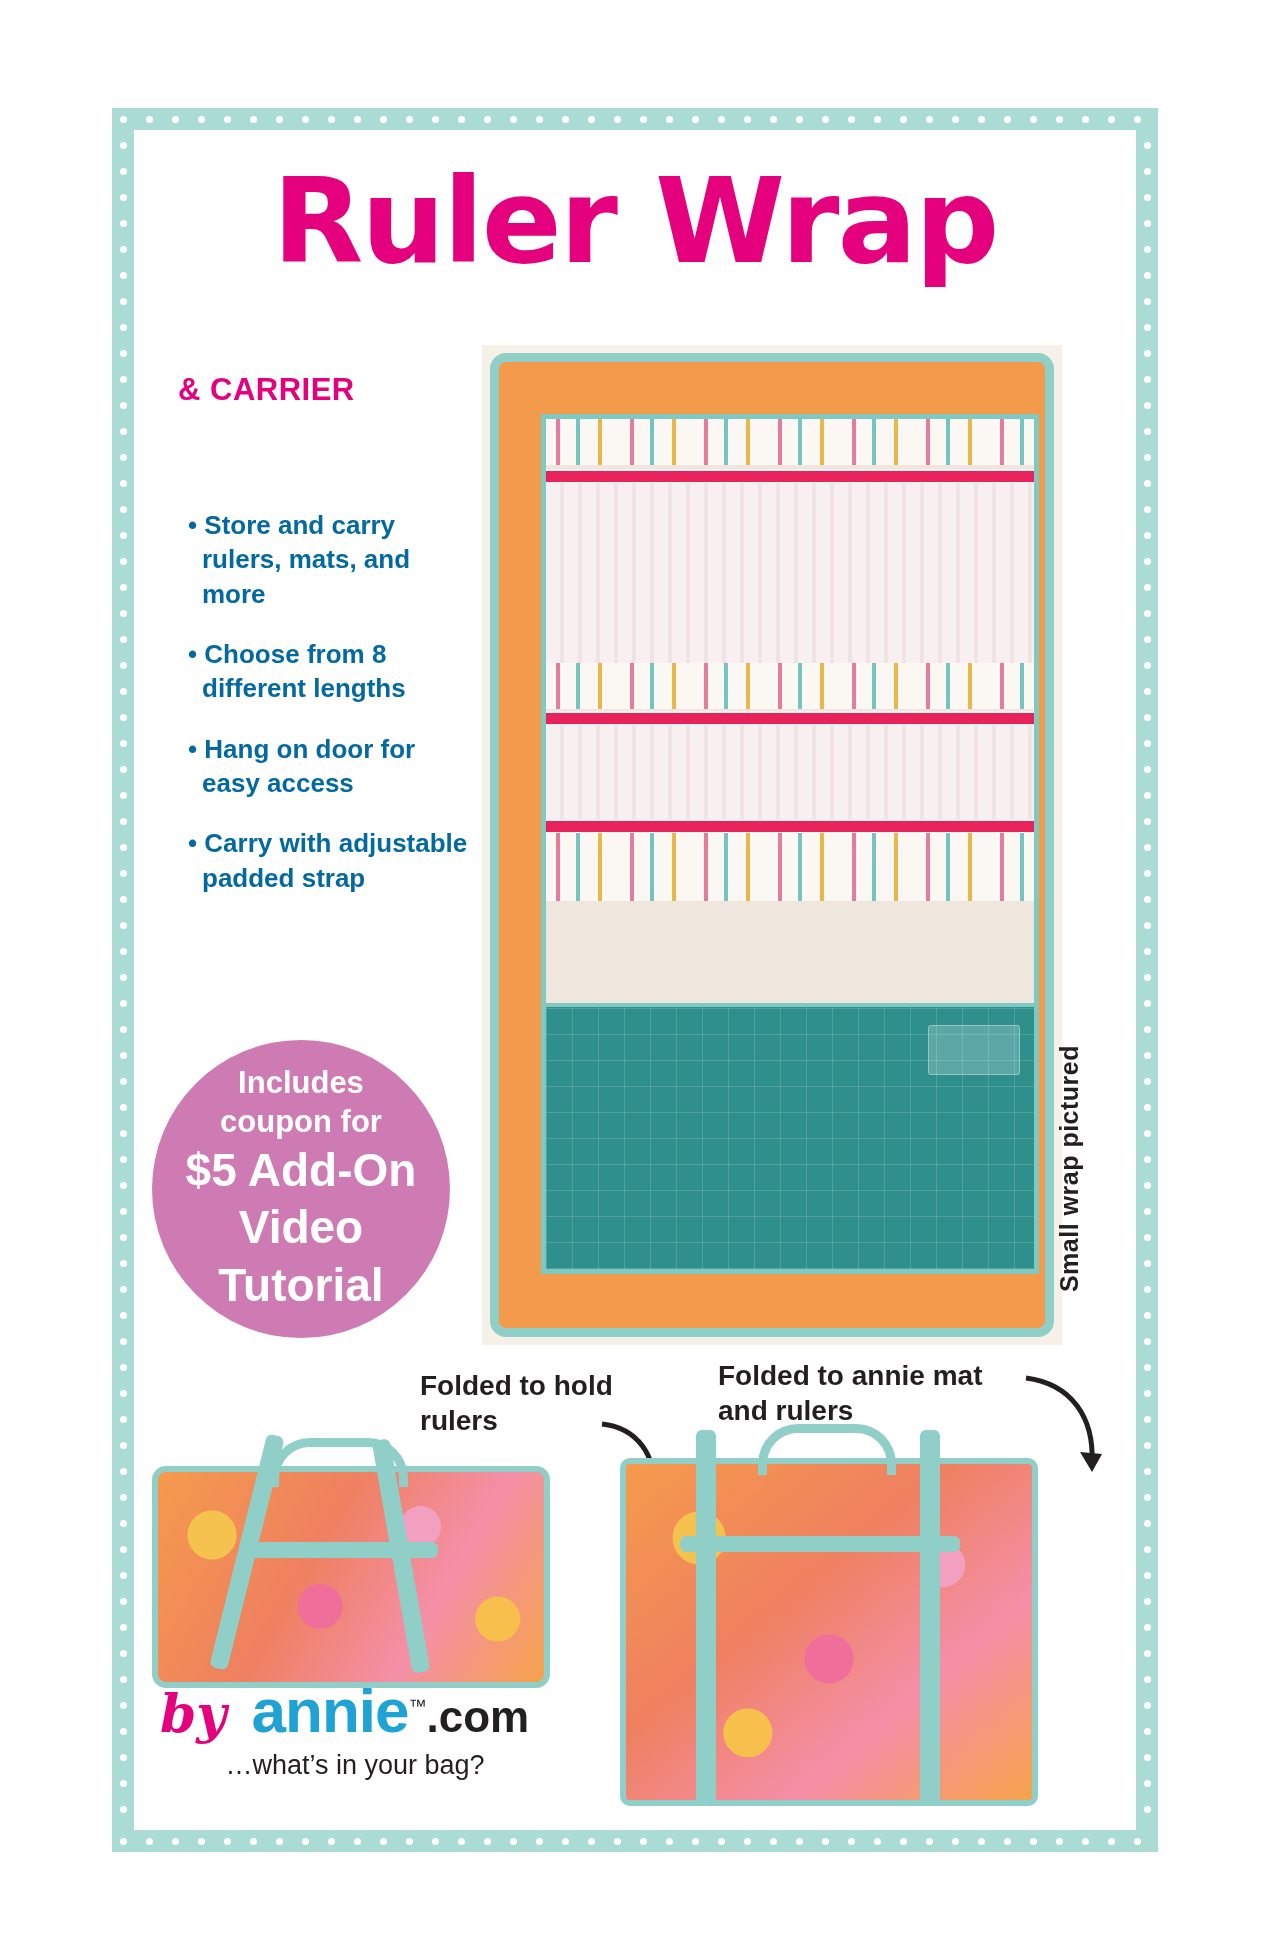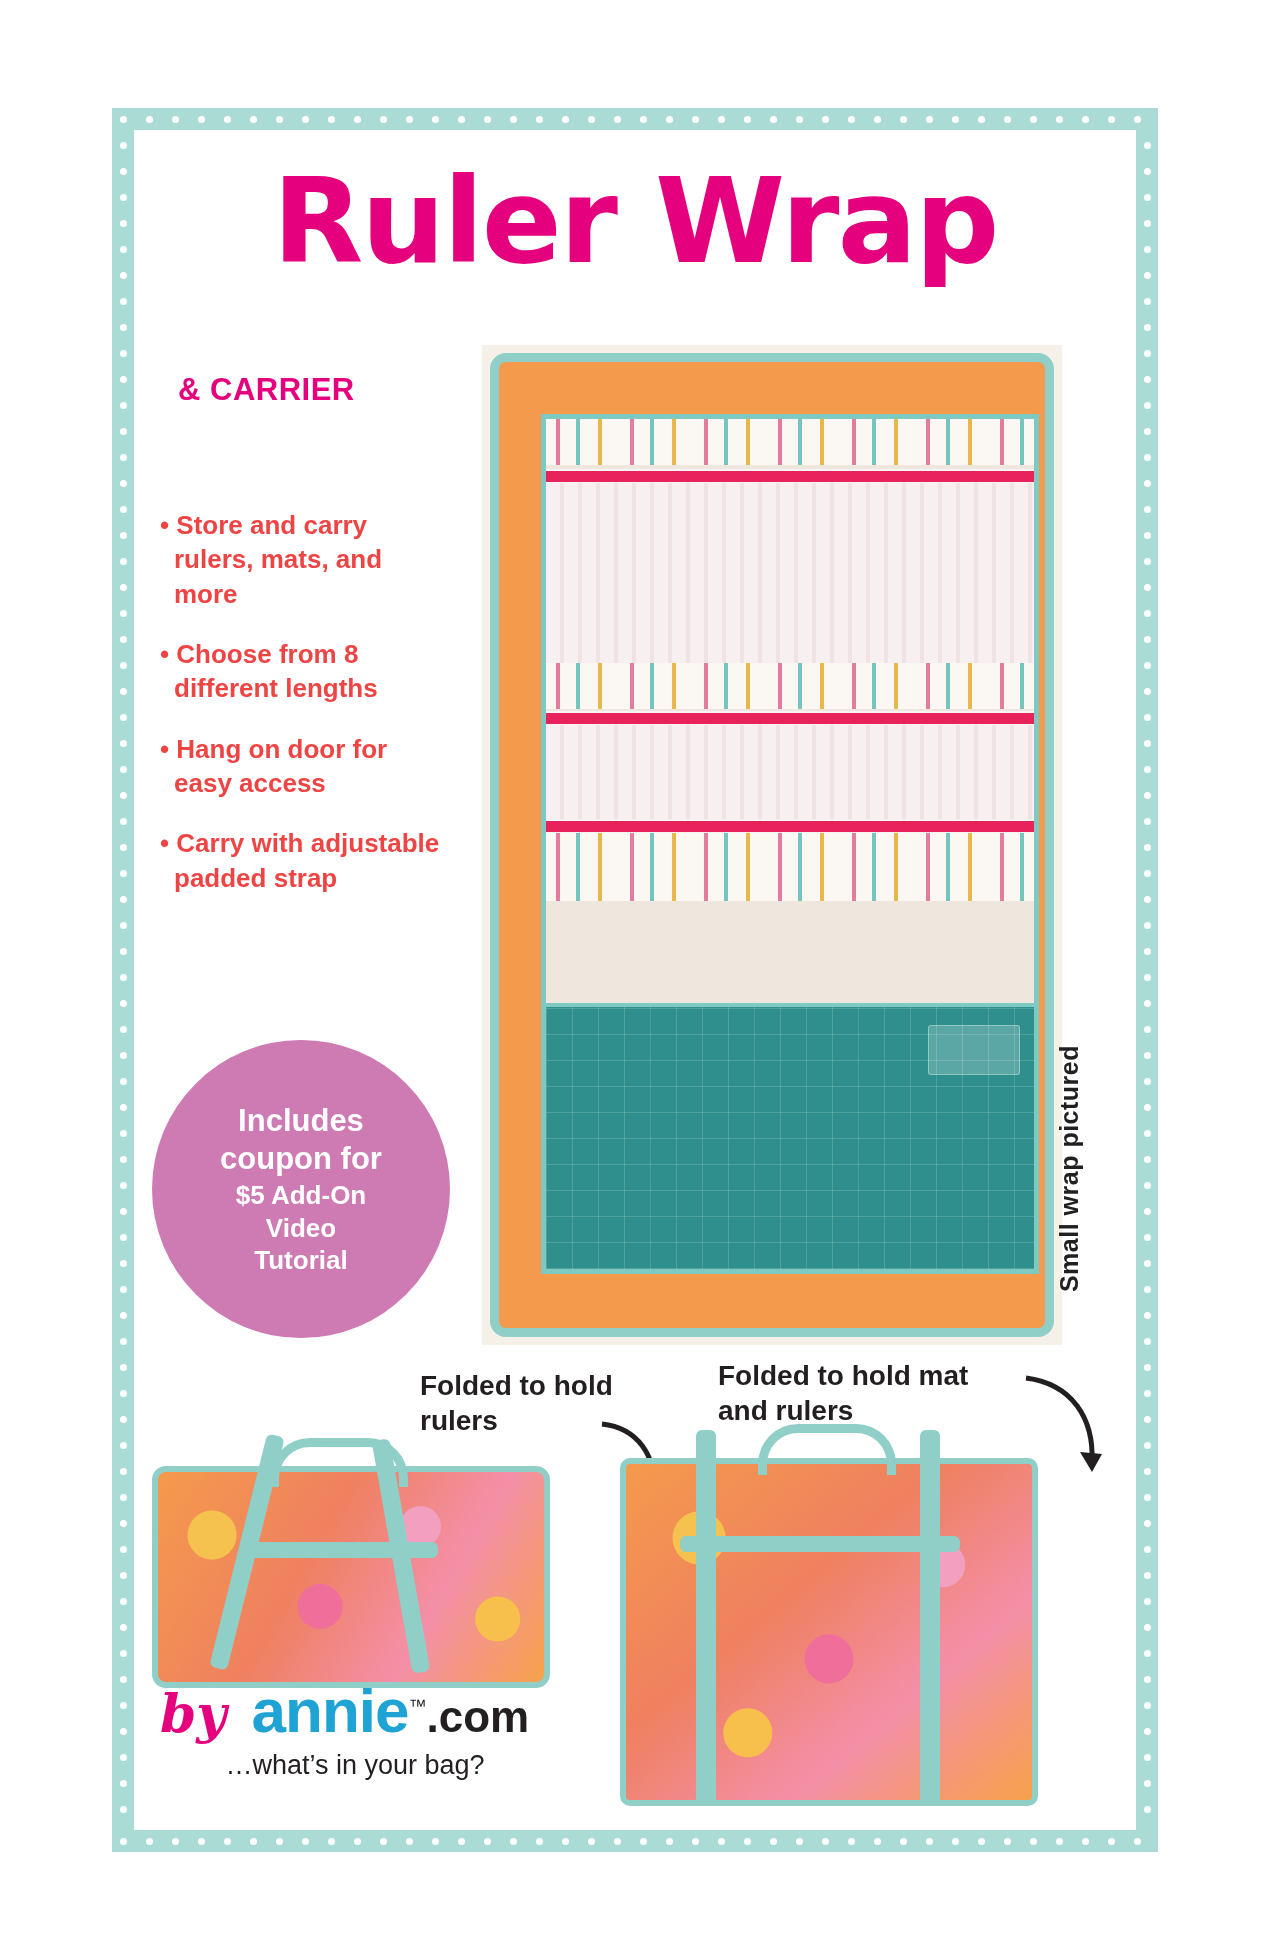--- a/index.html
+++ b/index.html
@@ -63,25 +63,25 @@
     left: 178px; top: 370px;
     width: 270px;
     font-size: 31px;
     font-weight: bold;
     color: #e5007e;
     line-height: 1.3;
     letter-spacing: 0.5px;
   }
   .bullets {
     position: absolute;
-    left: 160px; top: 508px;
+    left: 188px; top: 508px;
     width: 290px;
     font-size: 26px;
     font-weight: bold;
-    color: #ef4444;
+    color: #0369a1;
     line-height: 1.32;
   }
   .bullets li {
     list-style: none;
     margin: 0 0 26px 0;
     padding: 0;
     text-indent: -14px;
     padding-left: 14px;
   }
   .bullets ul { margin: 0; padding: 0; }
@@ -99,21 +99,21 @@
     justify-content: center;
     text-align: center;
   }
   .coupon-inner {
     font-size: 31px;
     font-weight: bold;
     line-height: 1.25;
     padding: 0 18px;
   }
   .coupon-big {
-    font-size: 26px;
+    font-size: 46px;
     font-weight: bold;
     display: block;
   }
 
   
   .photo-main {
     position: absolute;
     left: 482px; top: 345px;
     width: 580px; height: 1000px;
     background: #f5f0e8;
@@ -593,21 +593,21 @@
   </div>
 
   <div class="side-note">Small wrap pictured</div>
 
   <div class="callout-left">Folded to hold rulers</div>
   <svg class="arrow" style="left:598px; top:1418px;" width="70" height="90" viewBox="0 0 70 90">
     <path d="M4 6 C 40 10, 58 38, 56 72" stroke="#231f20" stroke-width="5" fill="none"></path>
     <path d="M56 82 L46 62 L66 64 Z" fill="#231f20"></path>
   </svg>
 
-  <div class="callout-right">Folded to hold mat and rulers</div>
+  <div class="callout-right">Folded to annie mat and rulers</div>
   <svg class="arrow" style="left:1020px; top:1370px;" width="90" height="110" viewBox="0 0 90 110">
     <path d="M6 8 C 52 14, 74 48, 72 92" stroke="#231f20" stroke-width="5" fill="none"></path>
     <path d="M72 102 L60 82 L82 84 Z" fill="#231f20"></path>
   </svg>
 
   <div class="photo-fold-left">
     <div class="fold-body-l"></div>
     <div class="strap-l" style="left:86px; top:0px; width:18px; height:240px; transform:rotate(14deg);"></div>
     <div class="strap-l" style="left:240px; top:6px; width:18px; height:236px; transform:rotate(-10deg);"></div>
     <div class="handle" style="left:118px; top:6px; width:120px; height:40px;"></div>

